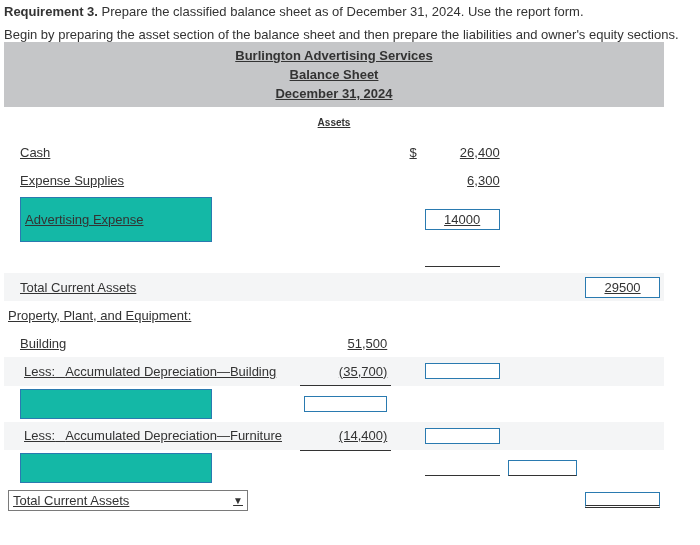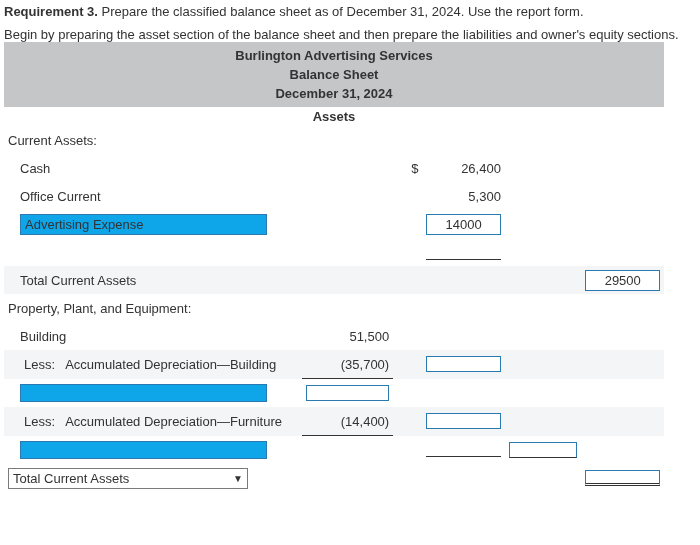--- a/index.html
+++ b/index.html
@@ -15,36 +15,37 @@
     margin-bottom: 8px;
   }
   .req-title b {
     font-weight: bold;
   }
   .instruction {
     font-size: 13px;
   }
   .sheet-container {
     width: 660px;
+    text-decoration: underline;
   }
   .header-block {
     background: #c5c6c8;
     text-align: center;
     padding: 4px 0;
   }
   .header-block div {
     font-weight: bold;
     padding: 2px 0;
     font-size: 13px;
   }
   .section-header {
     text-align: center;
     font-weight: bold;
-    padding: 2px 0;
-    font-size: 13px;
+    padding: 10px 0;
+    font-size: 10px;
   }
   table.bsheet {
     width: 100%;
     border-collapse: collapse;
   }
   table.bsheet td {
     padding: 3px 4px;
     font-size: 13px;
     vertical-align: middle;
     height: 22px;
@@ -61,27 +62,27 @@
     border: 1px solid #2a7ab0;
     background: #fff;
     text-align: center;
     padding: 2px 4px;
     font-size: 13px;
     min-height: 16px;
     box-sizing: border-box;
   }
   .input-box-left {
     border: 1px solid #2a7ab0;
-    background: #0ea5e9;
+    background: #14b8a6;
     text-align: left;
-    padding: 2px 4px;
+    padding: 14px 4px;
     font-size: 13px;
     min-height: 18px;
     box-sizing: border-box;
-    width: 247px;
+    width: 192px;
   }
   .select-box {
     border: 1px solid #7a7a7a;
     background: #fff;
     padding: 2px 4px;
     font-size: 13px;
     min-height: 18px;
     box-sizing: border-box;
     width: 240px;
     display: flex;
@@ -114,43 +115,35 @@
     <div>Burlington Advertising Services</div>
     <div>Balance Sheet</div>
     <div>December 31, 2024</div>
   </div>
 
   <div class="section-header">Assets</div>
 
   <table class="bsheet">
 
     <tbody>
-        <tr class="row-plain">
-      <td class="col-label">Current Assets:</td>
-      <td class="col-c1"></td>
-          <td class="col-c2"></td>
-          <td class="col-c3"></td>
-          <td class="col-c4"></td>
-          <td class="col-c5"></td>
-    </tr>
 
     <tr class="row-plain">
       <td class="col-label indent1">Cash</td>
       <td class="col-c1"></td>
       <td class="col-c2 num">$</td>
       <td class="col-c3 num">26,400</td>
       <td class="col-c4"></td>
           <td class="col-c5"></td>
     </tr>
 
     <tr class="row-plain">
-      <td class="col-label indent1">Office Current</td>
-      <td class="col-c1"></td>
-          <td class="col-c2"></td>
-      <td class="col-c3 num">5,300</td>
+      <td class="col-label indent1">Expense Supplies</td>
+      <td class="col-c1"></td>
+          <td class="col-c2"></td>
+      <td class="col-c3 num">6,300</td>
       <td class="col-c4"></td>
           <td class="col-c5"></td>
     </tr>
 
     <tr class="row-plain">
       <td class="col-label indent1">
         <div class="input-box-left">Advertising Expense</div>
       </td>
       <td class="col-c1"></td>
           <td class="col-c2"></td>

